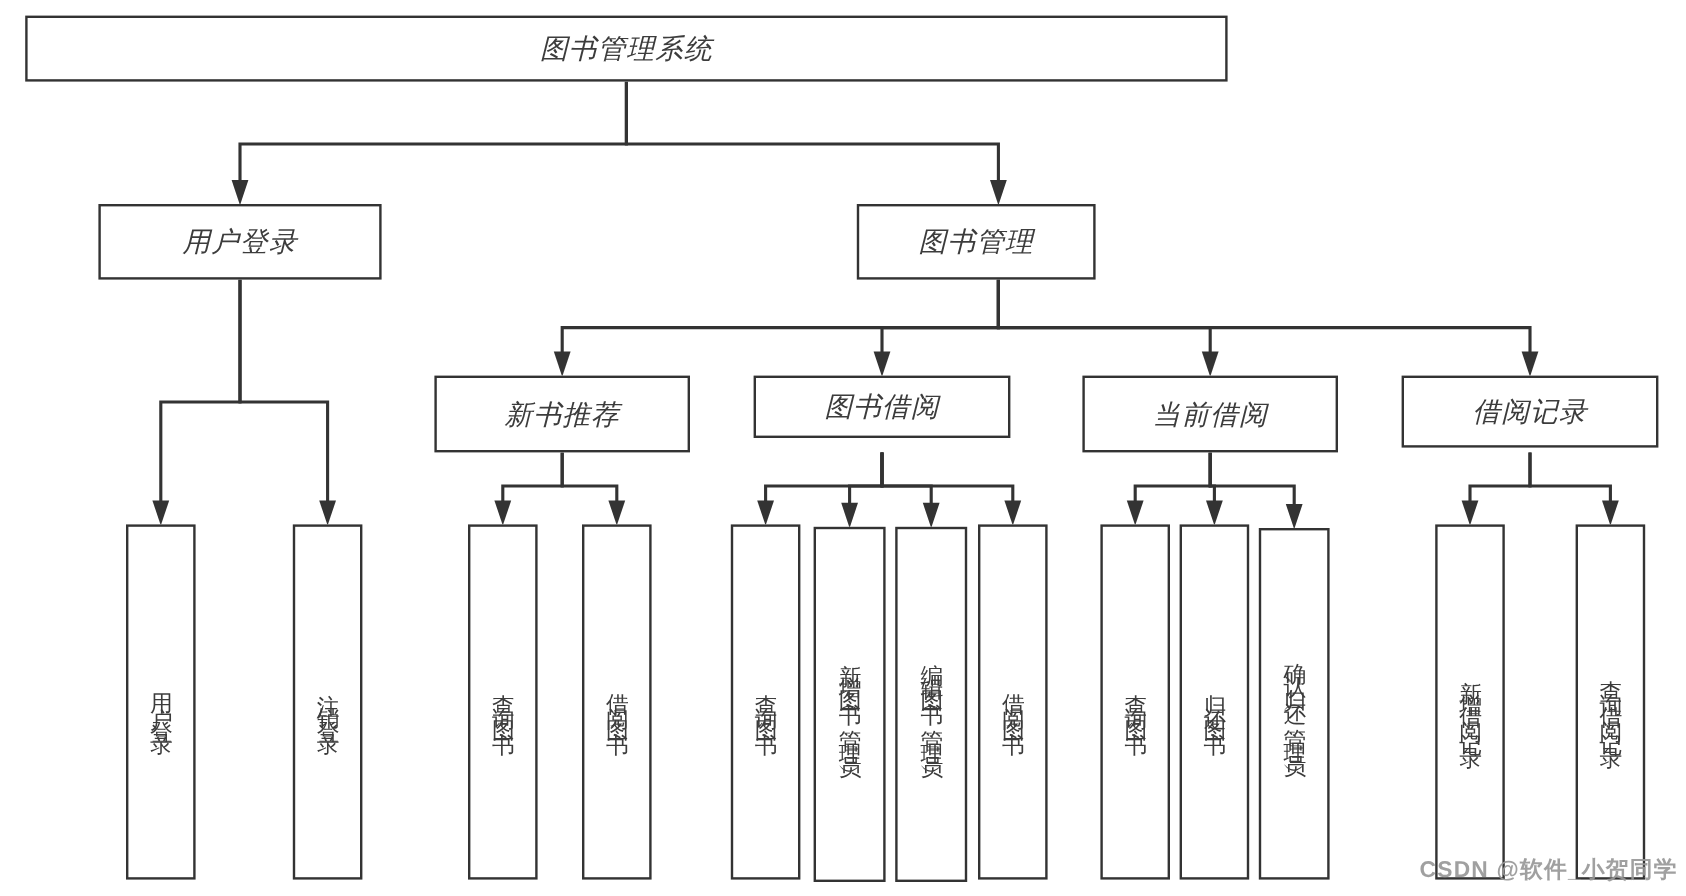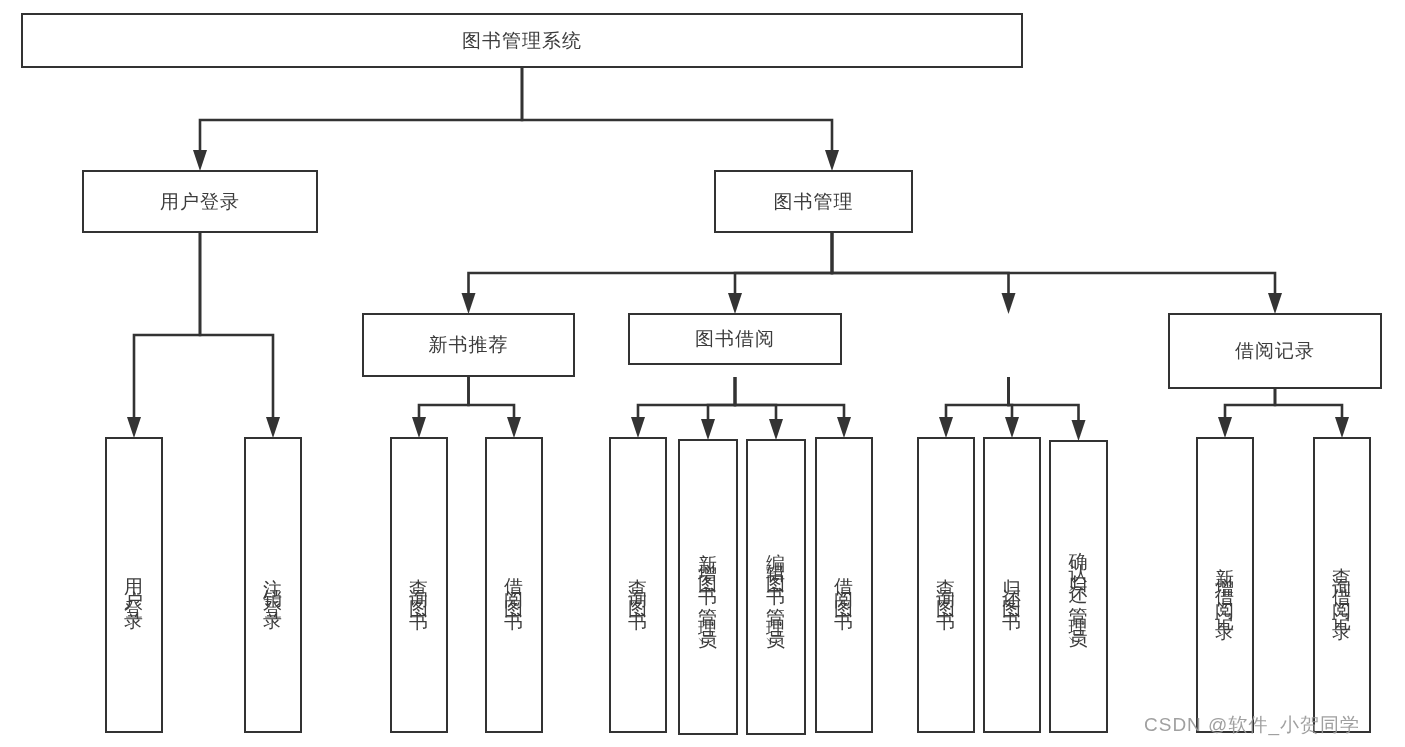--- a/index.html
+++ b/index.html
@@ -26,41 +26,43 @@
     position: absolute;
     box-sizing: border-box;
     background: #ffffff;
     border: 2.5px solid #333333;
     display: flex;
     align-items: center;
     justify-content: center;
     color: #3c3c3c;
   }
   .node.h .label {
-    font-size: 19px;
+    font-size: 23px;
     letter-spacing: 1px;
     white-space: nowrap;
+    font-style: italic;
   }
   .node.v .label {
     writing-mode: vertical-rl;
     text-orientation: mixed;
     font-size: 19px;
     letter-spacing: 11px;
     line-height: 1;
     white-space: nowrap;
   }
   #watermark {
     position: absolute;
-    left: 1144px;
+    left: 1183px;
     top: 712px;
     font-size: 19px;
     letter-spacing: 1px;
     color: rgba(152,152,152,0.92);
     white-space: nowrap;
     z-index: 10;
+    font-weight: bold;
   }
 </style>
 </head>
 <body>
 
 <div id="canvas">
   <svg id="connectors" xmlns="http://www.w3.org/2000/svg" viewBox="0 0 1405 747">
       <path d="M 522 68 V 120 H 200 V 156" fill="none" stroke="#333333" stroke-width="2.6"></path>
       <polygon points="193,150 207,150 200,171" fill="#333333"></polygon>
       <path d="M 522 68 V 120 H 832 V 156" fill="none" stroke="#333333" stroke-width="2.6"></path>
@@ -114,21 +116,24 @@
     </div>
     <div class="node v" style="left: 244px; top: 437px; width: 58px; height: 296px;">
       <span class="label">注销登录</span>
     </div>
     <div class="node h" style="left: 362px; top: 313px; width: 213px; height: 64px;">
       <span class="label">新书推荐</span>
     </div>
     <div class="node h" style="left: 628px; top: 313px; width: 214px; height: 52px;">
       <span class="label">图书借阅</span>
     </div>
-    <div class="node h" style="left: 1168px; top: 313px; width: 214px; height: 76px;">
+    <div class="node h" style="left: 902px; top: 313px; width: 213px; height: 64px;">
+      <span class="label">当前借阅</span>
+    </div>
+    <div class="node h" style="left: 1168px; top: 313px; width: 214px; height: 60px;">
       <span class="label">借阅记录</span>
     </div>
     <div class="node v" style="left: 390px; top: 437px; width: 58px; height: 296px;">
       <span class="label">查询图书</span>
     </div>
     <div class="node v" style="left: 485px; top: 437px; width: 58px; height: 296px;">
       <span class="label">借阅图书</span>
     </div>
     <div class="node v" style="left: 609px; top: 437px; width: 58px; height: 296px;">
       <span class="label">查询图书</span>

